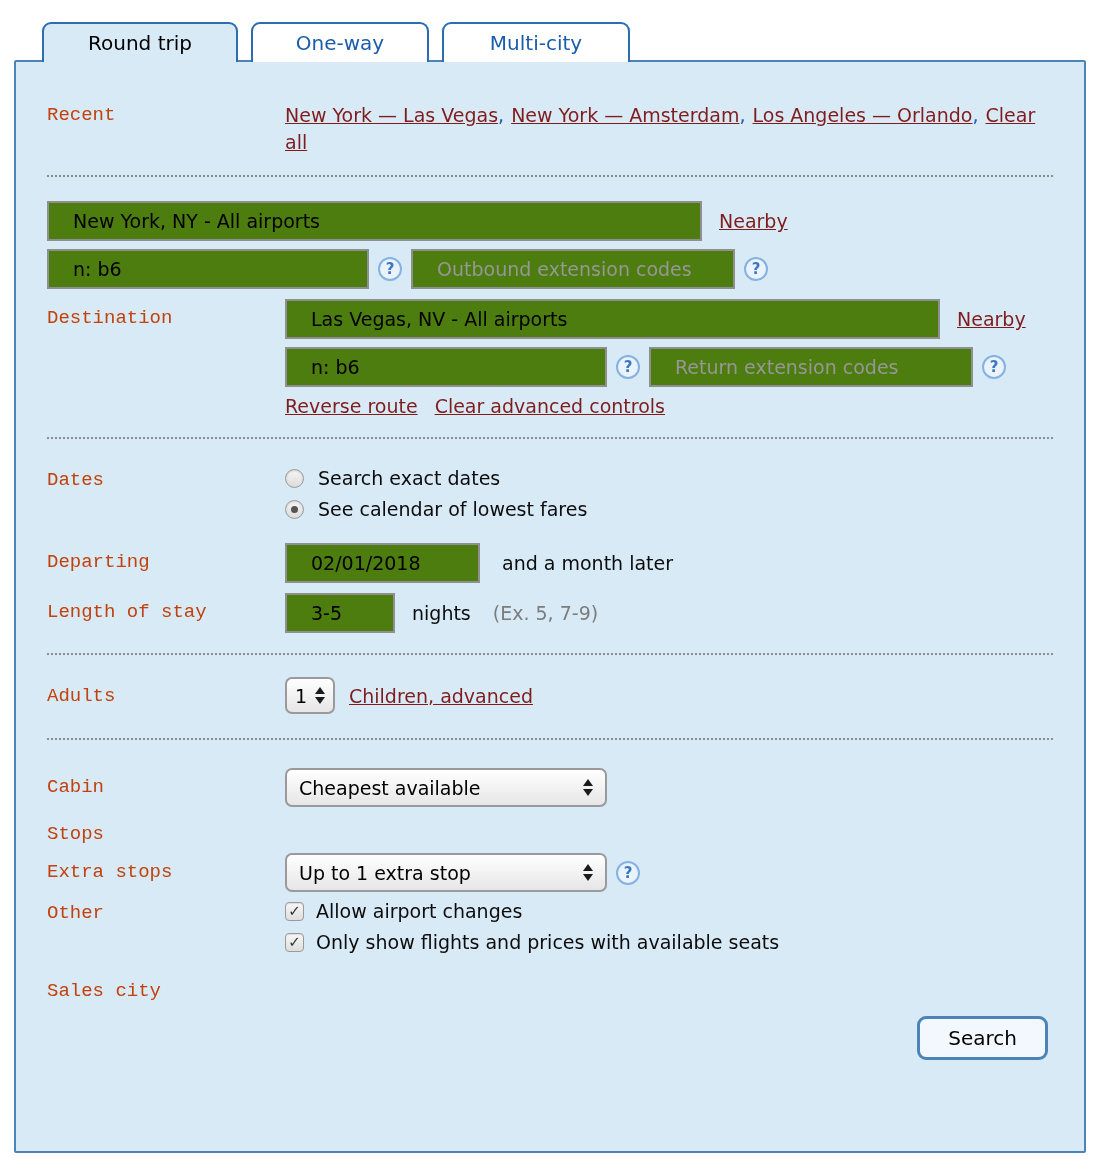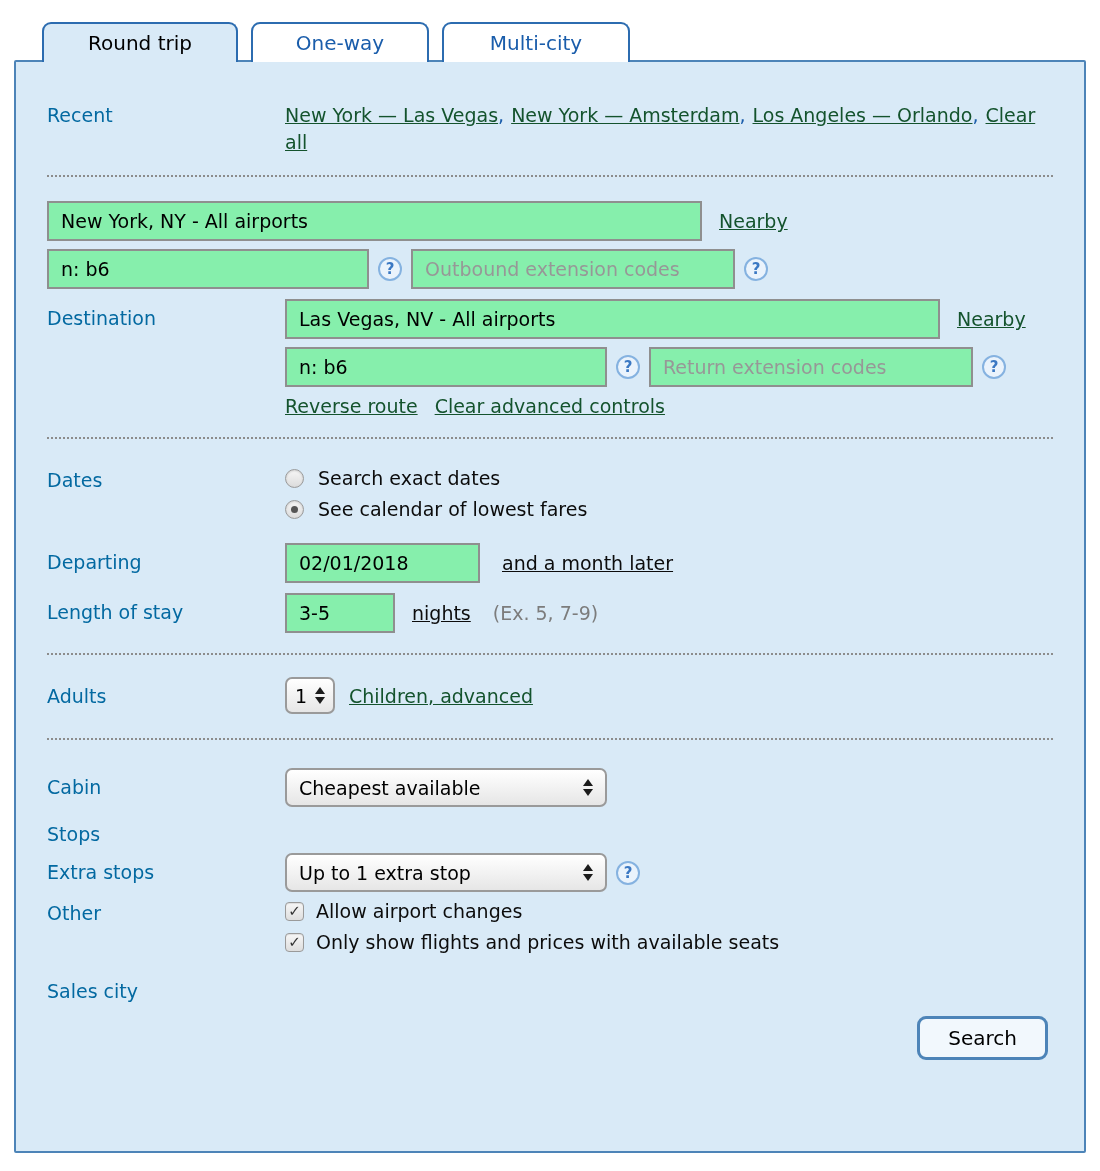--- a/index.html
+++ b/index.html
@@ -21,34 +21,34 @@
 
   
   .panel {
     position:relative; z-index:1;
     width:1072px; margin-left:14px; height:1093px;
     background:#d9eaf7; border:2px solid #4d84b8; border-radius:2px;
     padding:34px 31px 0 31px;
   }
 
   .row { display:flex; align-items:flex-start; }
-  .row-label { width:238px; flex:0 0 238px; font-size:19px; padding-top:8px; color:#0369a1; }
+  .row-label { width:238px; flex:0 0 238px; font-size:19px; padding-top:8px; color:#c2410c;font-family:Liberation Mono, monospace; }
   .row-content { flex:1; }
 
   .sep { border-top:2px dotted #8c8c8c; height:0; }
 
-  a.lnk { color:#14532d; text-decoration:underline; font-size:19px; cursor:pointer; }
+  a.lnk { color:#7f1d1d; text-decoration:underline; font-size:19px; cursor:pointer; }
   .comma { font-size:19px; color:#1a5dab; margin-right:7px; }
 
   
   .input {
     font-family:"DejaVu Sans","Liberation Sans",sans-serif;
     font-size:19px; color:#000;
-    border:2px solid #8f8f8f; background:#86efac;
-    padding:6px 12px; height:40px; outline:none;
+    border:2px solid #8f8f8f; background:#4d7c0f;
+    padding:6px 24px; height:40px; outline:none;
   }
   .input::placeholder { color:#979797; opacity:1; }
   .w-main { width:655px; }
   .w-adv  { width:322px; }
   .w-ext  { width:324px; }
   .w-date { width:195px; }
   .w-stay { width:110px; }
 
   .recent-wrap { width:710px; font-size:19px; line-height:1.4; padding-top:6px; }
 
@@ -91,21 +91,21 @@
     background:linear-gradient(#ffffff,#e6e6e6);
     border:2px solid #9a9a9a; border-radius:7px;
     padding:6px 12px; height:39px; font-size:19px; color:#000; cursor:pointer;
   }
   .select.w-sel { width:322px; }
   .select.w-sm  { width:50px; padding:4px 8px; height:37px; }
   .arrows { display:flex; flex-direction:column; align-items:center; gap:3px; margin-left:8px; }
   .arr-up   { width:0; height:0; border-left:5px solid transparent; border-right:5px solid transparent; border-bottom:7px solid #1c1c1c; }
   .arr-down { width:0; height:0; border-left:5px solid transparent; border-right:5px solid transparent; border-top:7px solid #1c1c1c; }
 
-  .plain { font-size:19px; color:#0c0c0c;text-decoration:underline; }
+  .plain { font-size:19px; color:#0c0c0c; }
   .hint  { font-size:19px; color:#7c7c7c; }
 
   
   .search-row { display:flex; justify-content:flex-end; padding-right:5px; }
   .search-btn {
     font-family:"DejaVu Sans","Liberation Sans",sans-serif;
     font-size:20px; color:#000;
     background:#f2f8fd; border:3px solid #4d84b8; border-radius:9px;
     padding:7px 28px; cursor:pointer;
   }

